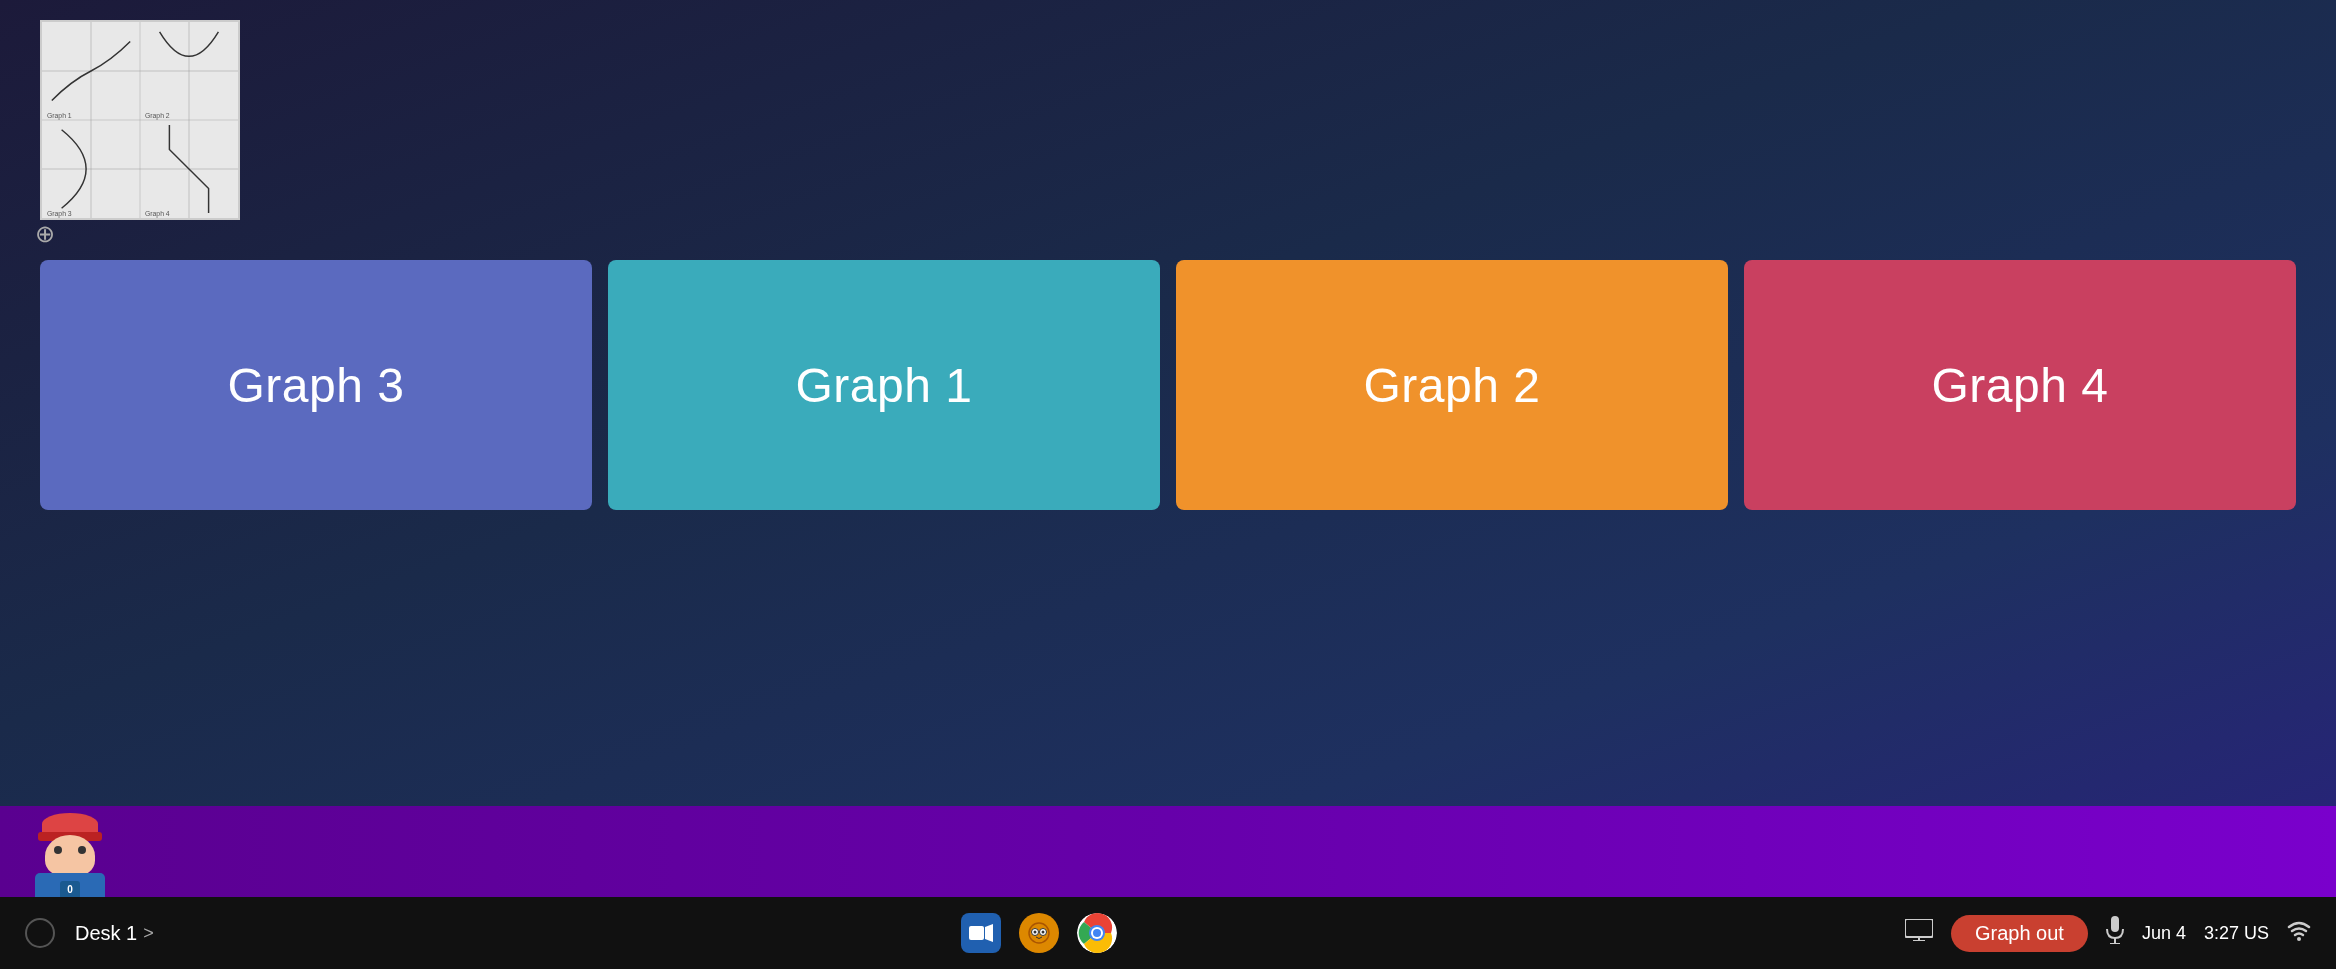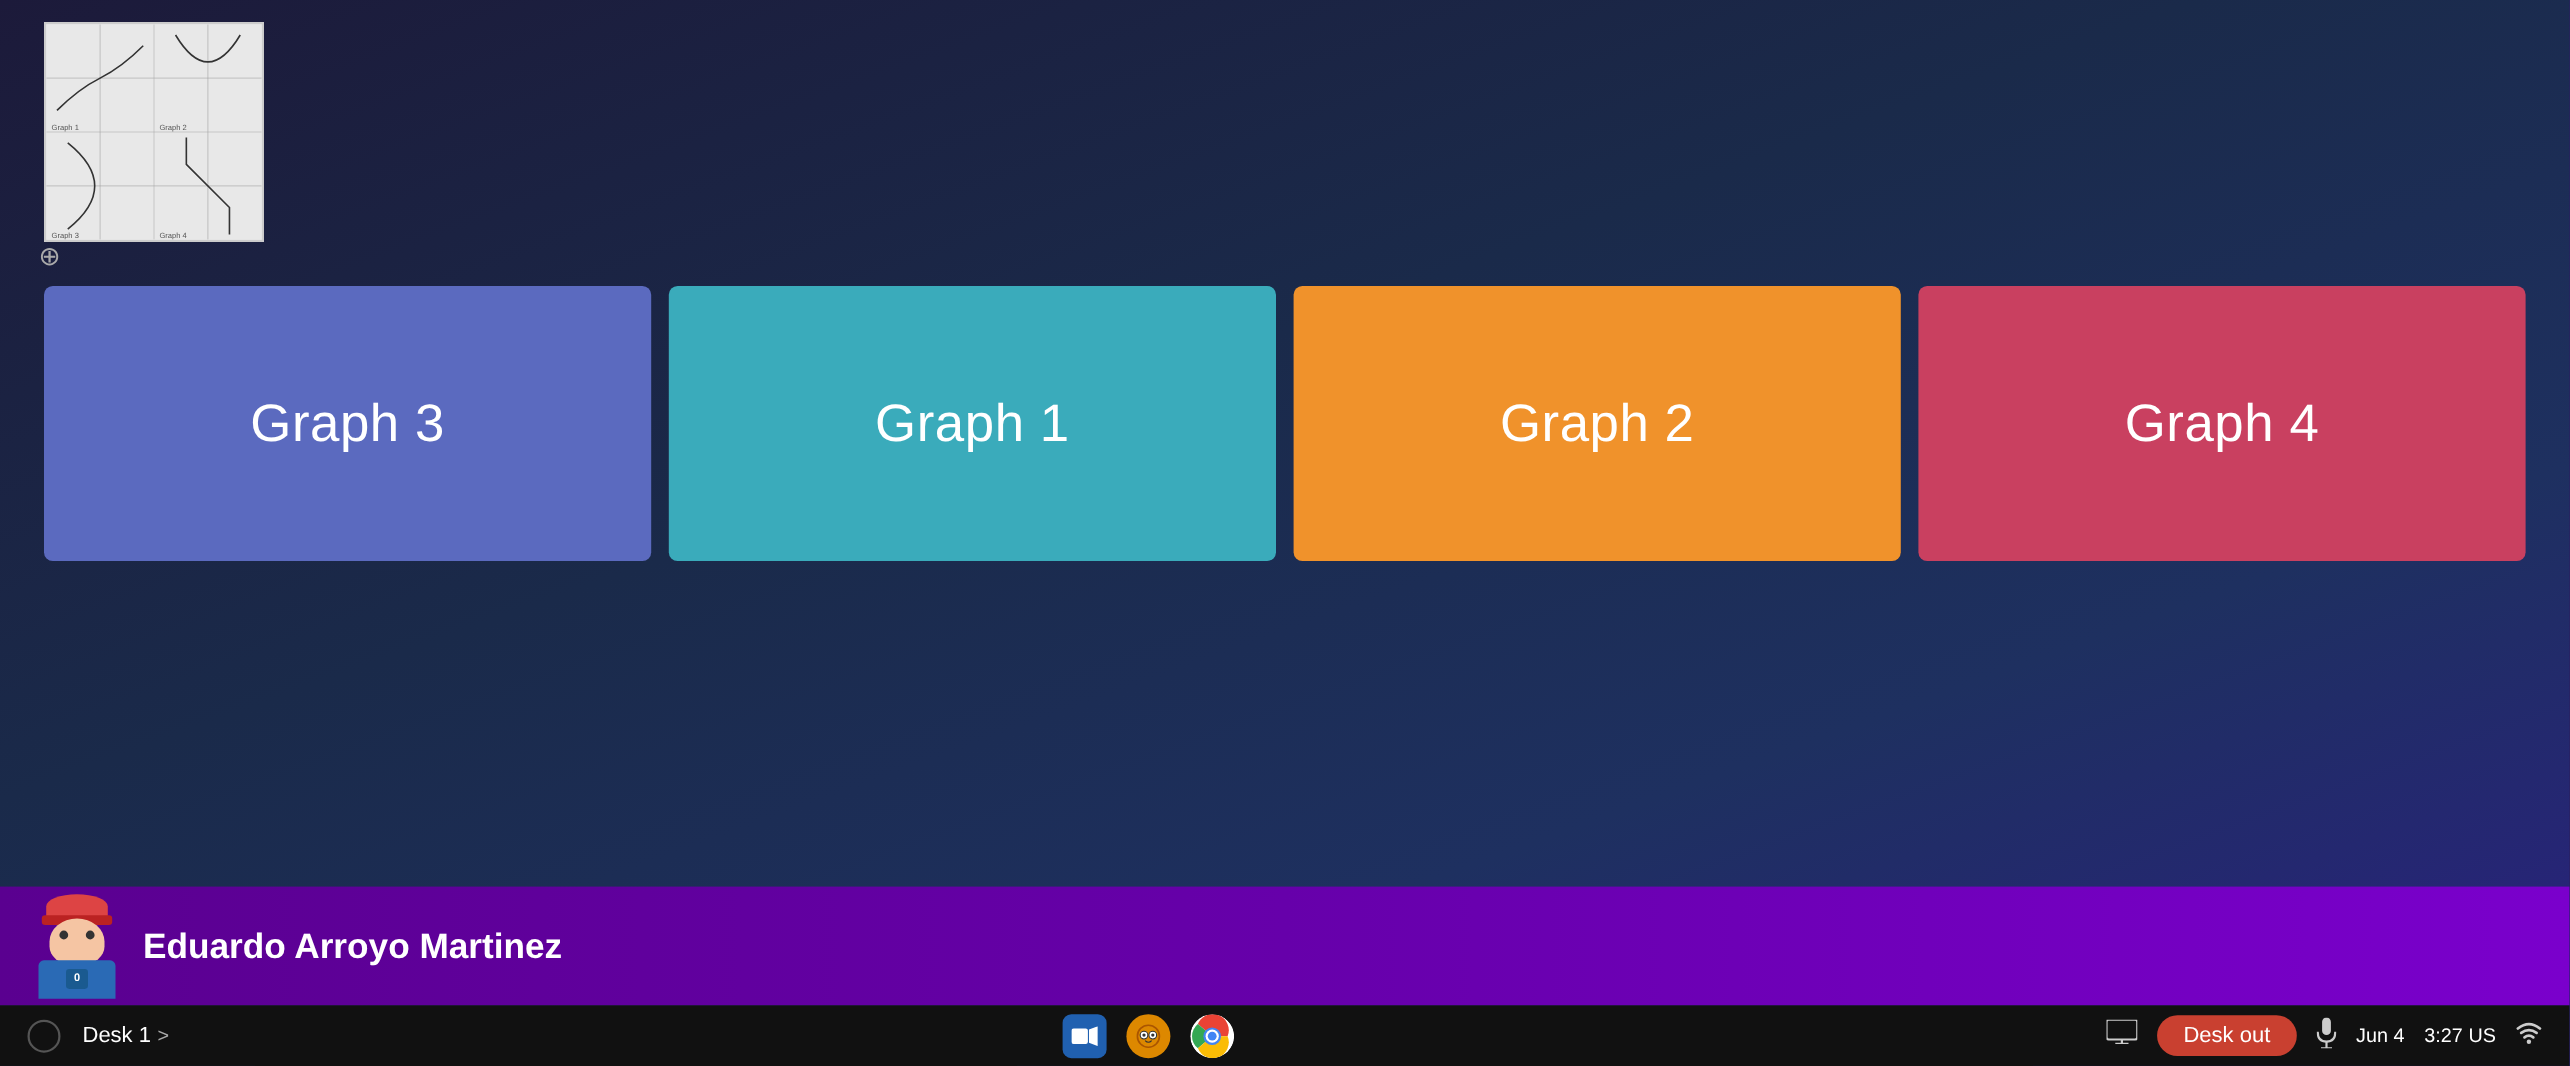--- a/index.html
+++ b/index.html
@@ -182,29 +182,28 @@
       <div style="position:absolute; top:22px; left:15px; width:50px; height:42px; background:#f5c5a3; border-radius:50% 50% 40% 40%;"></div>
 
       <div style="position:absolute; top:33px; left:24px; width:8px; height:8px; background:#333; border-radius:50%;"></div>
       <div style="position:absolute; top:33px; left:48px; width:8px; height:8px; background:#333; border-radius:50%;"></div>
 
       <div style="position:absolute; top:60px; left:5px; width:70px; height:35px; background:#2a6ab5; border-radius:5px 5px 0 0;"></div>
 
       <div style="position:absolute; top:68px; left:30px; width:20px; height:18px; background:#1a5a90; border-radius:3px; display:flex; align-items:center; justify-content:center; color:white; font-size:10px; font-weight:bold;">0</div>
     </div>
 
-    <div class="student-name">Eduardo Arroyo Martinez</div>
   </div>
 
   <div style="
     position: absolute;
     bottom: 0;
     left: 0;
     width: 100%;
-    height: 55px;
+    height: 72px;
     background: #111;
     display: flex;
     align-items: center;
     padding: 0 25px;
     gap: 0;
   ">
 
     <div style="width:30px; height:30px; border-radius:50%; border:2px solid #555; margin-right:20px; cursor:pointer;"></div>
 
     <div style="display:flex; align-items:center; gap:6px; margin-right:20px;">
@@ -258,21 +257,21 @@
 
       <button style="
         background: #c94030;
         color: white;
         border: none;
         border-radius: 20px;
         padding: 7px 24px;
         font-size: 20px;
         cursor: pointer;
         font-weight: 500;
-      ">Desk out</button>
+      ">Graph out</button>
 
       <div style="color:#ccc; font-size:22px; cursor:pointer;">
         <svg width="18" height="28" viewBox="0 0 18 28" fill="#ccc">
           <rect x="5" y="0" width="8" height="16" rx="4" fill="#ccc"></rect>
           <path d="M1,13 Q1,22 9,22 Q17,22 17,13" stroke="#ccc" stroke-width="2" fill="none"></path>
           <line x1="9" y1="22" x2="9" y2="28" stroke="#ccc" stroke-width="2"></line>
           <line x1="4" y1="28" x2="14" y2="28" stroke="#ccc" stroke-width="2"></line>
         </svg>
       </div>
 

